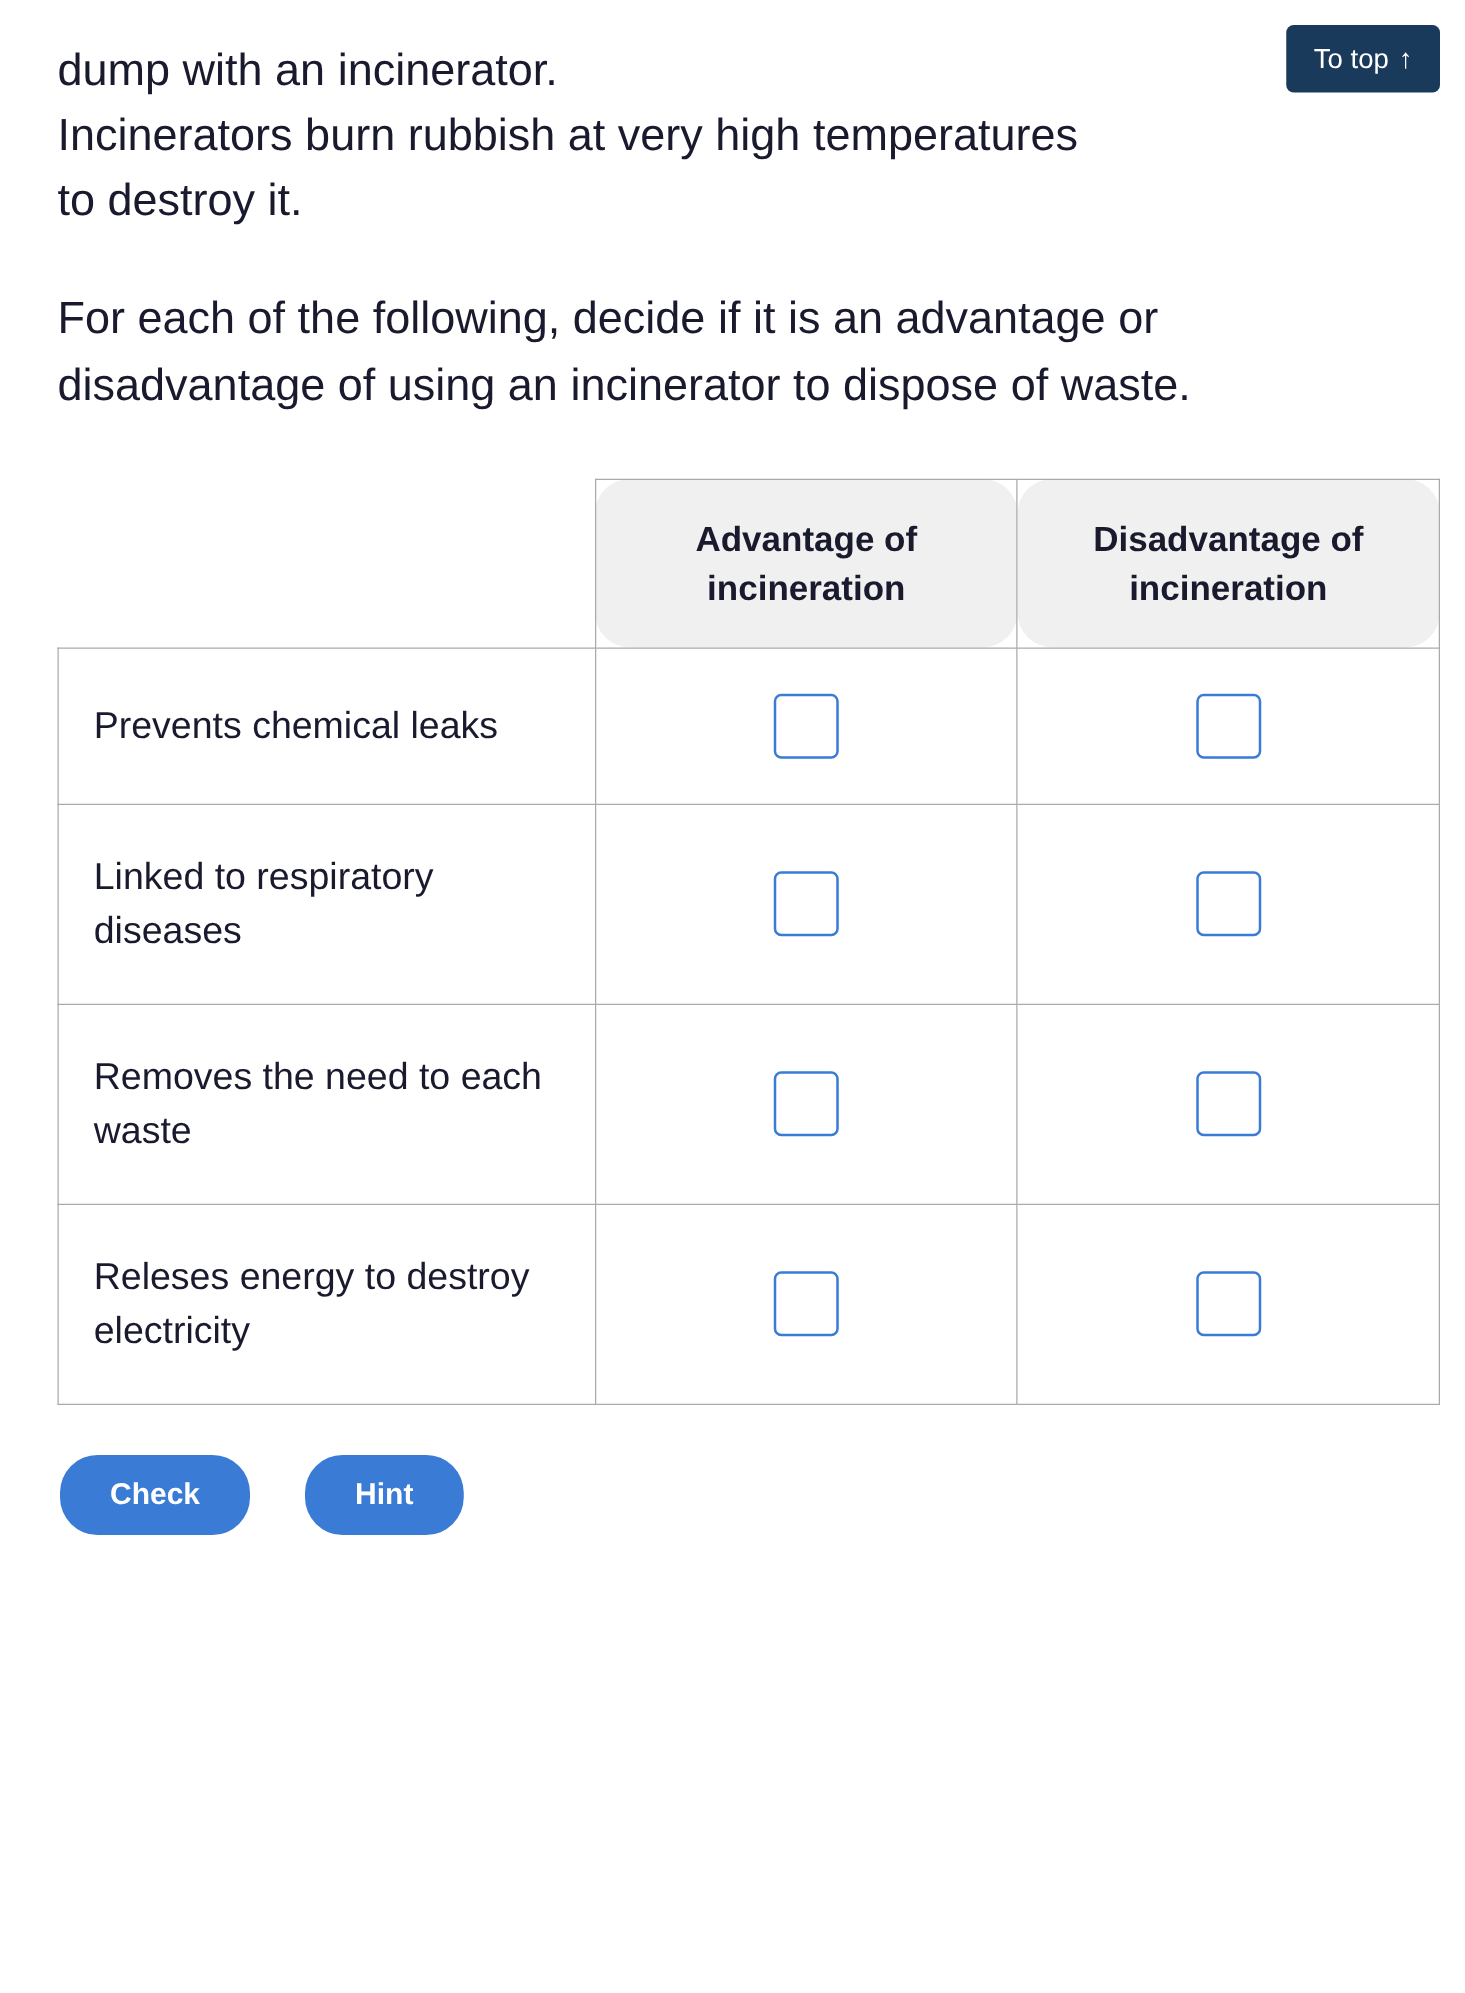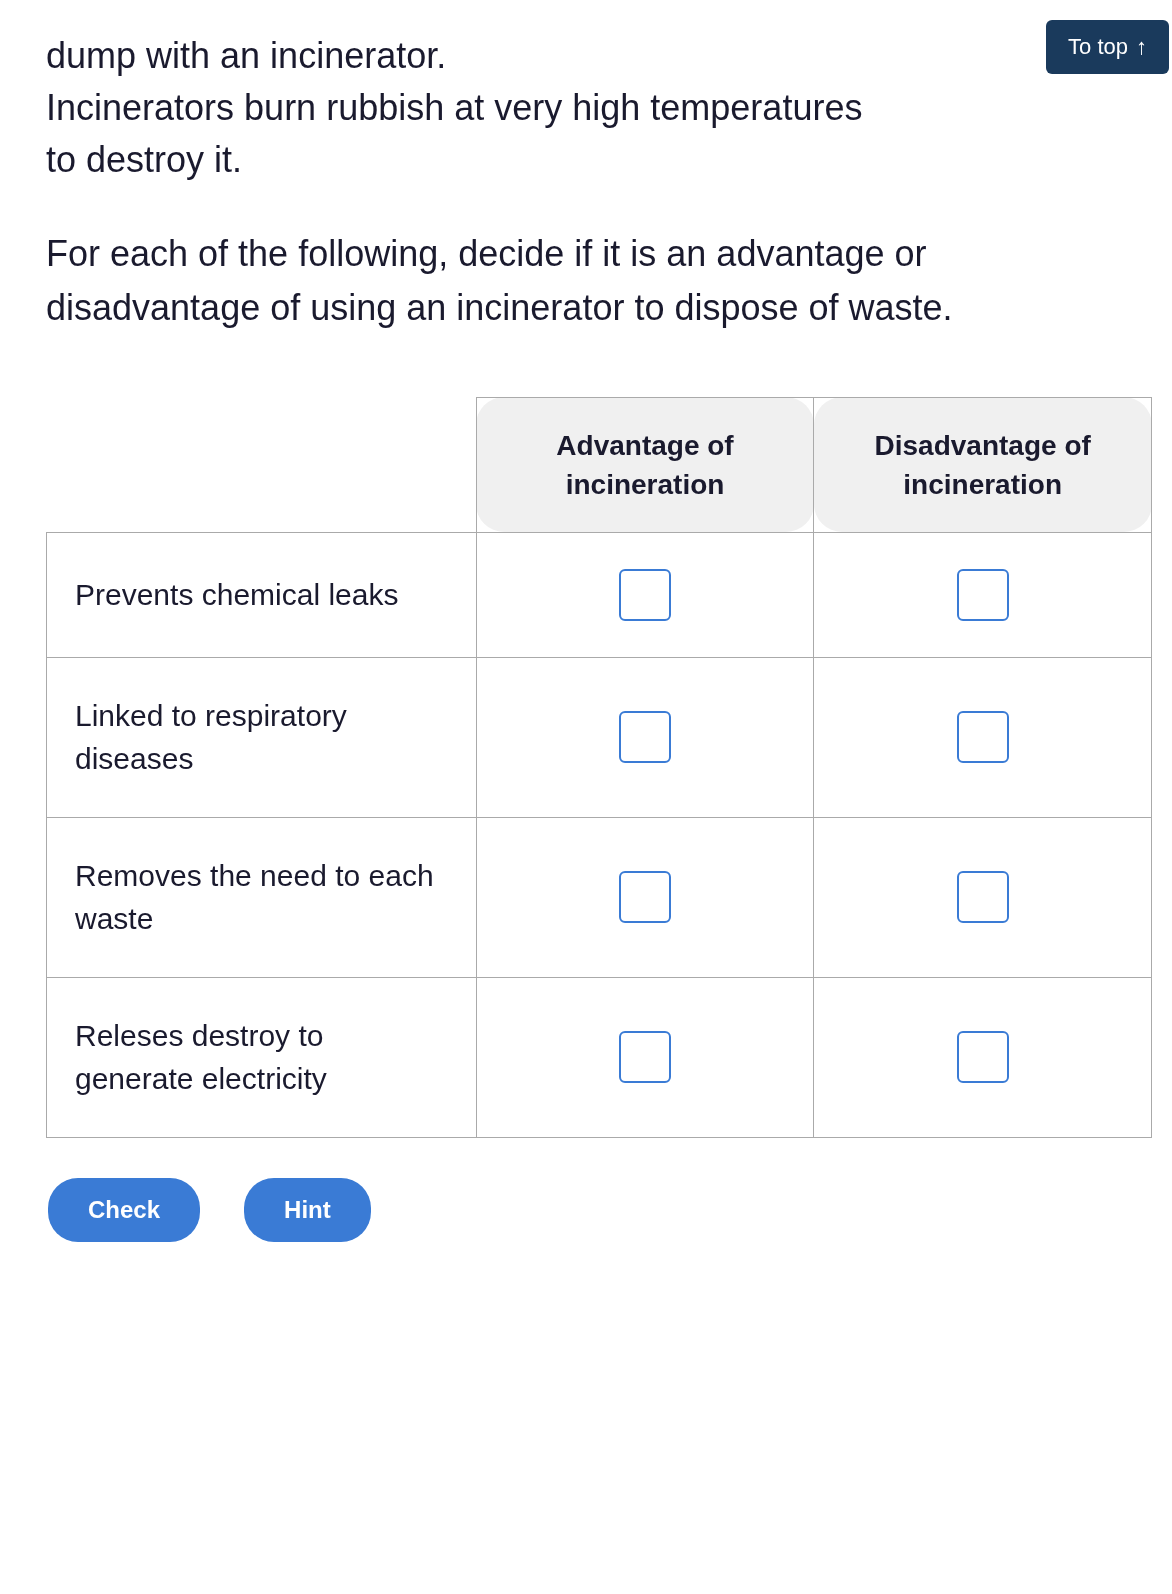--- a/index.html
+++ b/index.html
@@ -25,21 +25,21 @@
     }
 
     .top-section {
       padding: 30px 46px 0 46px;
       position: relative;
     }
 
     .tooltip-area {
       position: absolute;
       top: 20px;
-      right: 3px;
+      right: 20px;
     }
 
     .to-top-button {
       background: #1a3a5c;
       color: #ffffff;
       border: none;
       border-radius: 6px;
       padding: 14px 22px;
       font-size: 22px;
       font-weight: 500;
@@ -73,21 +73,21 @@
 
     .first-line-text {
       flex: 1;
     }
 
     .question-text {
       font-size: 36px;
       color: #1a1a2e;
       line-height: 1.5;
       margin-top: 40px;
-      margin-bottom: 62px;
+      margin-bottom: 48px;
     }
 
     .table-container {
       padding: 0 20px 0 46px;
       margin-top: 20px;
     }
 
     .incineration-table {
       width: 100%;
       border-collapse: collapse;
@@ -252,21 +252,21 @@
               <span class="check-box"></span>
             </div>
           </td>
           <td>
             <div class="checkbox-cell">
               <span class="check-box"></span>
             </div>
           </td>
         </tr>
         <tr>
-          <td class="col-label">Releses destroy to generate electricity</td>
+          <td class="col-label">Releses energy to destroy electricity</td>
           <td>
             <div class="checkbox-cell">
               <span class="check-box"></span>
             </div>
           </td>
           <td>
             <div class="checkbox-cell">
               <span class="check-box"></span>
             </div>
           </td>

